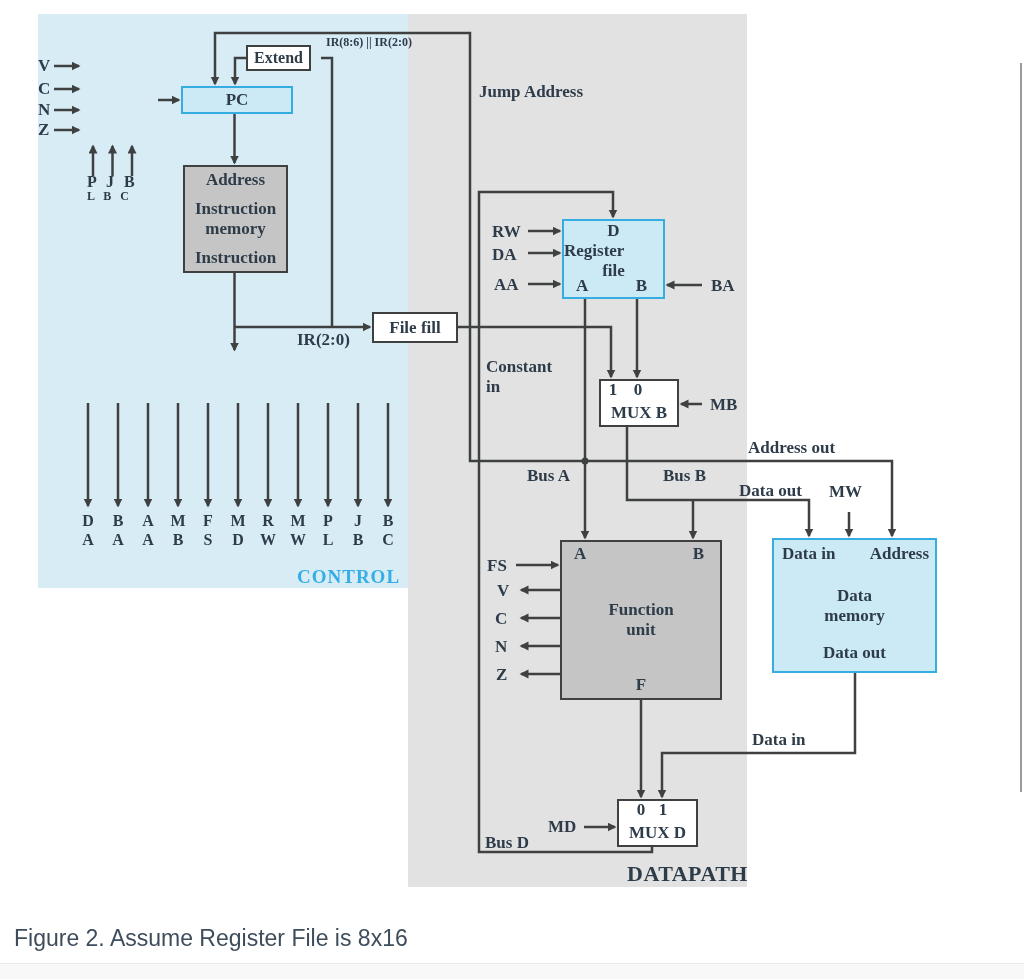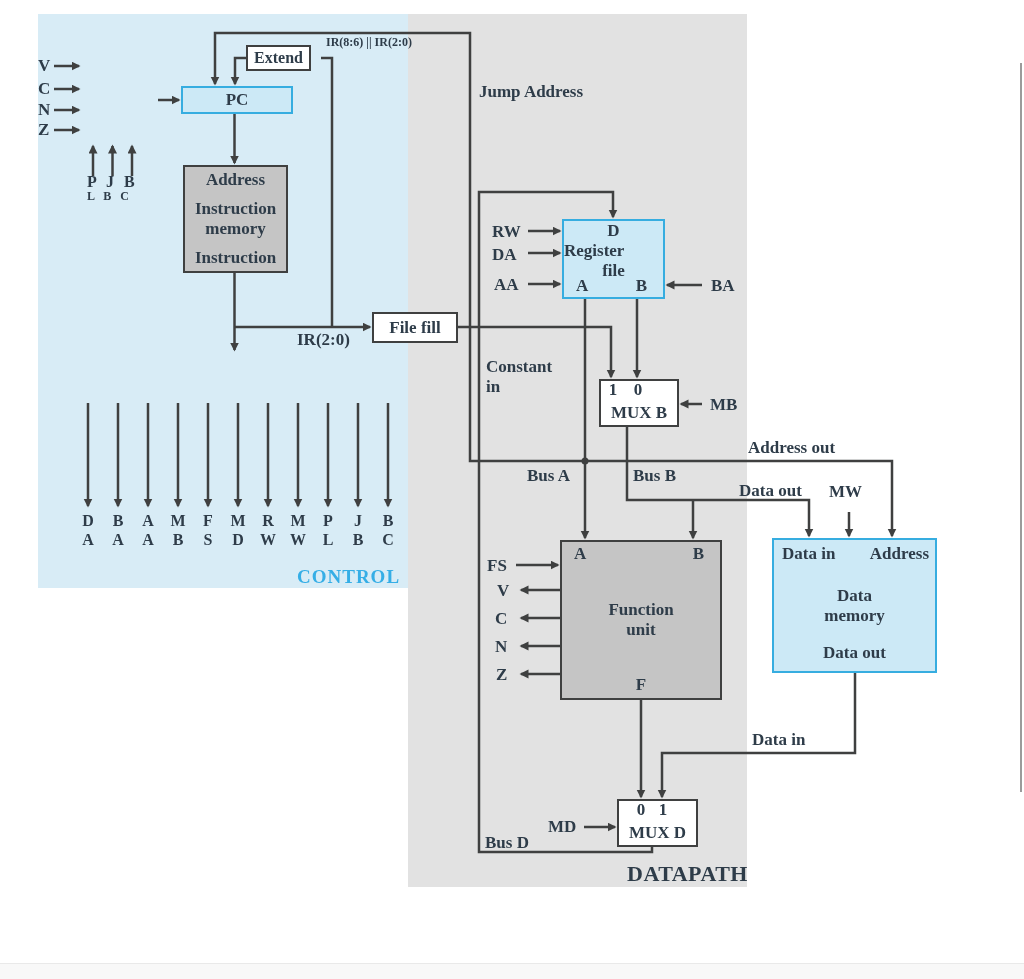--- a/index.html
+++ b/index.html
@@ -152,21 +152,21 @@
   <div class="lbl" style="left:486px;top:333px;margin-top:24px;">Constant
 in</div>
 
   <div class="lbl" style="left:492px;top:222px;">RW</div>
   <div class="lbl" style="left:492px;top:245px;">DA</div>
   <div class="lbl" style="left:494px;top:275px;">AA</div>
   <div class="lbl" style="left:711px;top:276px;">BA</div>
   <div class="lbl" style="left:710px;top:395px;">MB</div>
 
   <div class="lbl" style="left:527px;top:466px;">Bus A</div>
-  <div class="lbl" style="left:633px;top:466px;">Bus B</div>
+  <div class="lbl" style="left:663px;top:466px;">Bus B</div>
   <div class="lbl" style="left:748px;top:438px;">Address out</div>
   <div class="lbl" style="left:739px;top:481px;">Data out</div>
   <div class="lbl" style="left:829px;top:482px;">MW</div>
 
   <div class="lbl" style="left:487px;top:556px;">FS</div>
   <div class="lbl" style="left:497px;top:581px;">V</div>
   <div class="lbl" style="left:495px;top:609px;">C</div>
   <div class="lbl" style="left:495px;top:637px;">N</div>
   <div class="lbl" style="left:496px;top:665px;">Z</div>
 
@@ -216,15 +216,16 @@
   <div class="dcol" style="left:350px;">
       <div>J</div>
       <div>B</div>
     </div>
   <div class="dcol" style="left:380px;">
       <div>B</div>
       <div>C</div>
     </div>
 
   <div id="page-edge-line"></div>
+  <div id="caption">Figure 2. Assume Register File is 8x16</div>
   <div id="footer-strip"></div>
 
 </div>
 
 </body></html>

